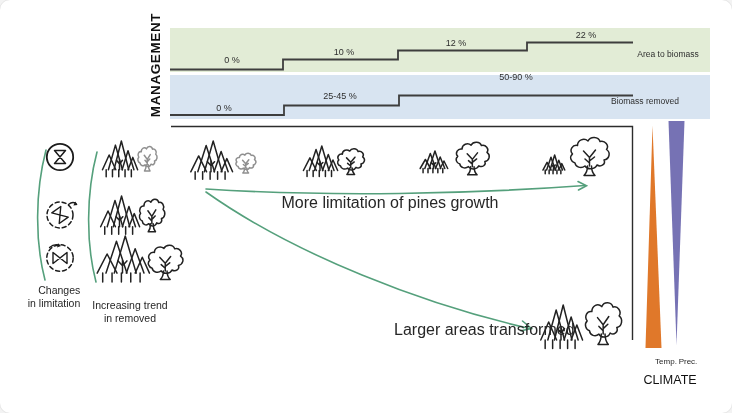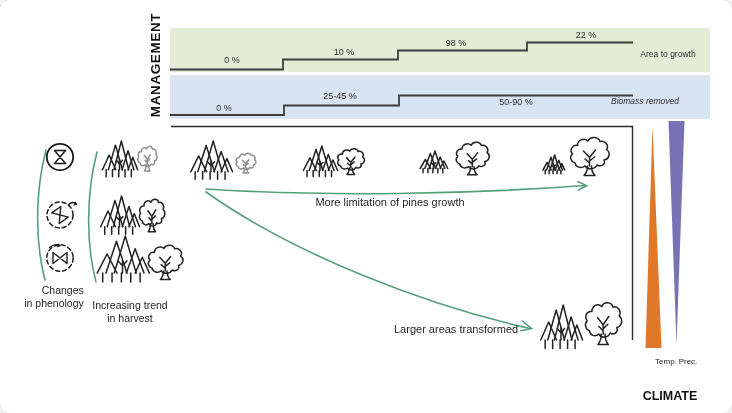--- a/index.html
+++ b/index.html
@@ -12,24 +12,24 @@
   .band-green{top:28px;background:#e2ecd6;}
   .band-blue{top:75px;background:#d8e4f1;}
   .lbl{position:absolute;white-space:nowrap;transform:translate(-50%,-50%);}
   .step-lbl{font-size:9px;color:#2e2e2e;}
   .band-name{font-size:8.5px;color:#2e2e2e;}
   .mgmt{
     font-size:13.5px;font-weight:bold;letter-spacing:.6px;color:#111;
     transform:translate(-50%,-50%) rotate(-90deg);
   }
   .caption{position:absolute;text-align:center;font-size:10.5px;line-height:13px;transform:translateX(-50%);}
-  .note{position:absolute;font-size:11px;line-height:13.5px;}
+  .note{position:absolute;font-size:16px;line-height:13.5px;}
   .note-center{transform:translateX(-50%);white-space:nowrap;}
   .tiny{font-size:8px;}
-  .climate{font-size:12.5px;font-weight:bold;color:#111;margin-top:16px;}
+  .climate{font-size:12.5px;font-weight:normal;color:#111;}
   svg.overlay{position:absolute;left:0;top:0;}
   .tree{stroke:#222222;fill:none;stroke-width:1.5;vector-effect:non-scaling-stroke;
         stroke-linecap:round;stroke-linejoin:round;}
   .faint{opacity:.5;}
   .stepline{stroke:#3d3d3d;stroke-width:1.8;fill:none;stroke-linejoin:miter;}
   .boxline{stroke:#2c2c2c;stroke-width:1.4;fill:none;}
   .green{stroke:#55a07c;stroke-width:1.6;fill:none;stroke-linecap:round;}
   .ink{stroke:#1c1c1c;fill:none;stroke-linecap:round;stroke-linejoin:round;}
 </style>
 </head>
@@ -130,36 +130,36 @@
     </g>
 
     <polygon points="652.5,126 645.5,348 661.5,348" fill="#e0782a"></polygon>
     <polygon points="668.5,121 684.5,121 676.5,345" fill="#7672b4"></polygon>
   </svg>
 
   <div class="lbl mgmt" style="left:155px;top:65px;">MANAGEMENT</div>
 
   <div class="lbl step-lbl" style="left:232px;top:60px;">0 %</div>
   <div class="lbl step-lbl" style="left:344px;top:51.5px;">10 %</div>
-  <div class="lbl step-lbl" style="left:456px;top:43px;">98 %</div>
+  <div class="lbl step-lbl" style="left:456px;top:43px;">12 %</div>
   <div class="lbl step-lbl" style="left:579px;top:34.5px;margin-left:7px;">22 %</div>
-  <div class="lbl band-name" style="left:668px;top:54px;">Area to growth</div>
+  <div class="lbl band-name" style="left:668px;top:54px;">Area to biomass</div>
 
   <div class="lbl step-lbl" style="left:224px;top:108px;">0 %</div>
   <div class="lbl step-lbl" style="left:340px;top:95.5px;">25-45 %</div>
-  <div class="lbl step-lbl" style="left:516px;top:102px;text-align:center;">50-90 %</div>
-  <div class="lbl band-name" style="left:645px;top:101px;font-style:italic;">Biomass removed</div>
+  <div class="lbl step-lbl" style="left:516px;top:77px;text-align:center;">50-90 %</div>
+  <div class="lbl band-name" style="left:645px;top:101px;">Biomass removed</div>
 
   <div class="caption" style="left:54px;top:284px;text-align:right;">
     <div>Changes</div>
-    <div>in phenology</div>
+    <div>in limitation</div>
   </div>
   <div class="caption" style="left:130px;top:299px;">
     <div>Increasing trend</div>
-    <div>in harvest</div>
+    <div>in removed</div>
   </div>
 
   <div class="note note-center" style="left:390px;top:196px;">More limitation of pines growth</div>
   <div class="note" style="left:394px;top:323px;">
     <div>Larger areas transformed</div>
   </div>
 
   <div class="lbl tiny" style="left:654px;top:361px;margin-left:12px;">Temp.</div>
   <div class="lbl tiny" style="left:678px;top:361px;padding-left:20px;">Prec.</div>
   <div class="lbl climate" style="left:670px;top:380px;">CLIMATE</div>

